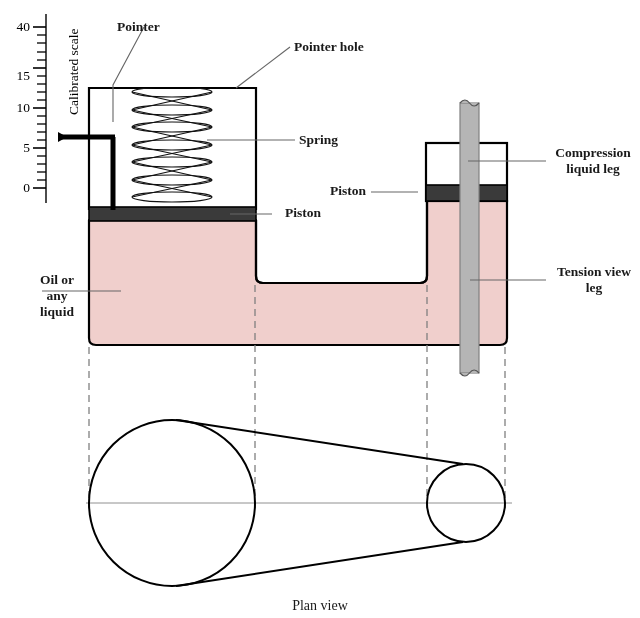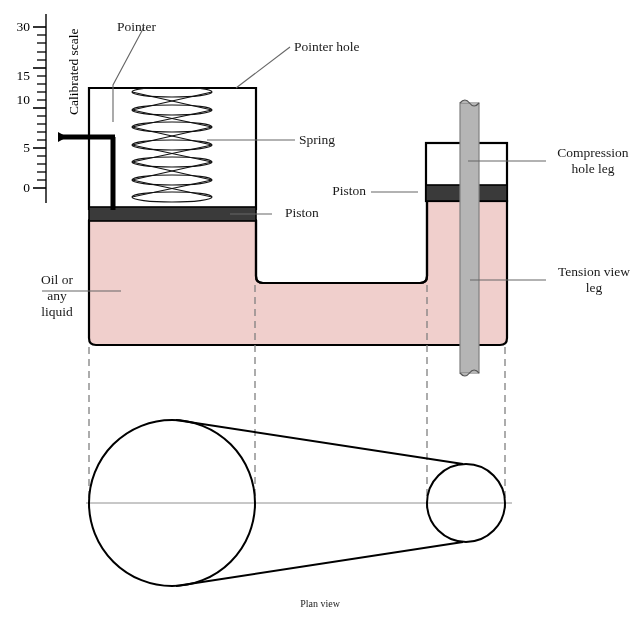--- a/index.html
+++ b/index.html
@@ -26,20 +26,21 @@
     height: 618px;
     display: block;
   }
   .lbl {
     position: absolute;
     font-family: "Liberation Serif", "DejaVu Serif", serif;
     font-size: 13.5px;
     line-height: 16px;
     color: #1a1a1a;
     white-space: pre-line;
+    font-weight: bold;
   }
   .lbl-right { text-align: right; }
   .lbl-center { text-align: center; }
   .lbl-left { text-align: left; }
   .scale-num {
     position: absolute;
     font-family: "Liberation Serif", "DejaVu Serif", serif;
     font-size: 13.5px;
     color: #000000;
     text-align: right;
@@ -50,21 +51,21 @@
     font-family: "Liberation Serif", "DejaVu Serif", serif;
     font-size: 13.5px;
     color: #000000;
     transform-origin: 0 0;
     transform: rotate(-90deg);
     white-space: nowrap;
   }
   .plan-caption {
     position: absolute;
     font-family: "Liberation Serif", "DejaVu Serif", serif;
-    font-size: 10px;
+    font-size: 14px;
     color: #1a1a1a;
     text-align: center;
   }
 </style>
 </head>
 <body>
 
 <div id="diagram-root">
 
   <svg id="diagram-svg" viewBox="0 0 640 618" xmlns="http://www.w3.org/2000/svg">
@@ -205,43 +206,43 @@
 
       <circle cx="466" cy="503" r="39" fill="none" stroke="#000000" stroke-width="2"></circle>
 
       <line x1="176" y1="420" x2="463" y2="464" stroke="#000000" stroke-width="2"></line>
 
       <line x1="176" y1="586" x2="463" y2="542" stroke="#000000" stroke-width="2"></line>
     </g>
 
   </svg>
 
-  <div class="scale-num" style="left:8px; top:19px;">30</div>
+  <div class="scale-num" style="left:8px; top:19px;">40</div>
   <div class="scale-num" style="left:8px; top:60px;margin-top:8px;">15</div>
-  <div class="scale-num" style="left:8px; top:92px;">10</div>
+  <div class="scale-num" style="left:8px; top:100px;">10</div>
   <div class="scale-num" style="left:8px; top:140px;">5</div>
   <div class="scale-num" style="left:8px; top:180px;">0</div>
 
   <div class="vert-lbl" style="left:66px; top:115px;">Calibrated scale</div>
 
   <div class="lbl lbl-left" style="left:117px; top:19px;">Pointer</div>
 
   <div class="lbl lbl-left" style="left:294px; top:39px;">Pointer hole</div>
 
   <div class="lbl lbl-left" style="left:299px; top:132px;">Spring</div>
 
   <div class="lbl lbl-left" style="left:285px; top:205px;">Piston</div>
 
   <div class="lbl lbl-right" style="left:262px; top:183px; width:104px;">Piston</div>
 
   <div class="lbl lbl-center" style="left:0px; top:272px; width:42px;padding-left:36px;">Oil or
 any
 liquid</div>
 
   <div class="lbl lbl-center" style="left:548px; top:145px; width:90px;">Compression
-hole leg</div>
+liquid leg</div>
 
   <div class="lbl lbl-center" style="left:548px; top:264px; width:92px;">Tension view
 leg</div>
 
   <div class="plan-caption" style="left:230px; top:598px; width:180px;">Plan view</div>
 
 </div>
 
 </body></html>

